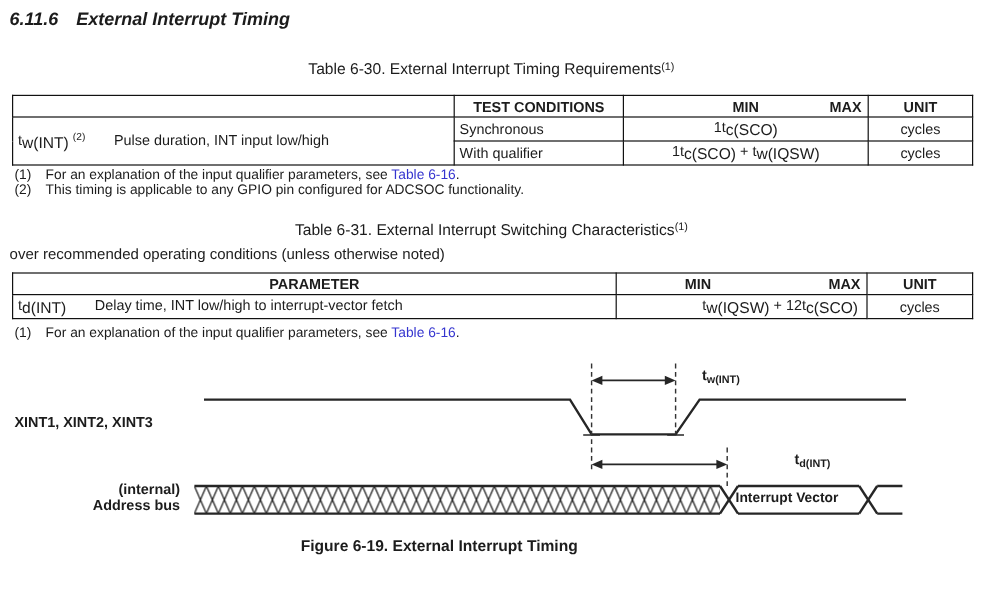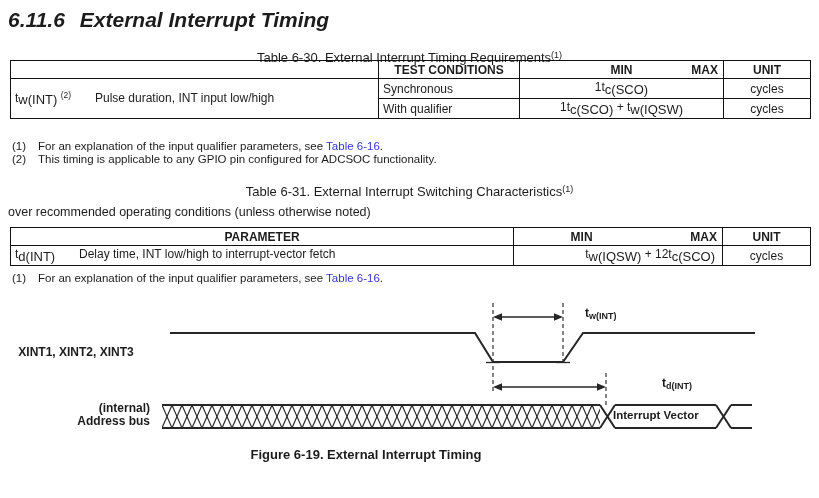--- a/index.html
+++ b/index.html
@@ -2,21 +2,21 @@
 <html><head>
 <meta charset="utf-8">
 <style>
   html,body{margin:0;padding:0;background:#ffffff;}
   .page{
     position:relative;width:819px;height:498px;background:#ffffff;overflow:hidden;
     font-family:"Liberation Sans","DejaVu Sans",sans-serif;color:#1c1c1c;
   }
   .abs{position:absolute;}
   
-  .sec-heading{left:8px;top:8px;font-size:21px;font-weight:bold;font-style:italic;white-space:nowrap;}
+  .sec-heading{left:8px;top:8px;font-size:15px;font-weight:bold;font-style:italic;white-space:nowrap;}
   .sec-heading .sec-num{margin-right:15px;}
   
   .tbl-title{left:0;width:819px;text-align:center;font-size:13px;font-weight:normal;}
   .tbl-title sup{font-size:9px;vertical-align:4px;}
   .cond-note{left:8px;top:205px;font-size:12.5px;}
   
   table.dstable{border-collapse:collapse;table-layout:fixed;font-size:12px;color:#1c1c1c;}
   table.dstable td{border:1px solid #111;padding:0 4px;height:19px;vertical-align:middle;overflow:hidden;white-space:nowrap;}
   table.dstable tr.hrow td{font-weight:bold;text-align:center;height:17px;}
   td.minmax{position:relative;}
@@ -34,42 +34,42 @@
   sub{font-size:13px;vertical-align:-2.5px;}
   sup{font-size:8.5px;vertical-align:3.5px;}
   
   .fnblock{font-size:11.5px;line-height:13px;}
   .fn-row{display:flex;}
   .fn-marker{width:26px;flex:0 0 26px;}
   a.doclink{color:#3535cf;text-decoration:none;cursor:pointer;}
   
   .diag-label{font-size:12px;font-weight:bold;white-space:nowrap;}
   .diag-label sub{font-size:9px;vertical-align:-2px;font-weight:bold;}
-  .sig-label{left:0;width:152px;top:345px;text-align:center;}
+  .sig-label{left:12px;width:152px;top:345px;text-align:left;}
   .bus-label{left:0;width:150px;top:402px;text-align:right;line-height:12.5px;}
   .tw-label{left:585px;top:306px;}
   .td-label{left:662px;top:376px;}
   .vector-label{left:613px;width:105px;top:409px;text-align:left;font-size:11.5px;}
   .fig-caption{left:0;width:732px;top:447px;text-align:center;font-size:13px;font-weight:bold;}
   .diagram-svg{left:0;top:295px;}
 </style>
 </head>
 <body>
 
 <div class="page">
 
   <div class="abs sec-heading">
     <span class="sec-num">6.11.6</span><span>External Interrupt Timing</span>
   </div>
 
   <div class="abs tbl-title" style="top:50px;">
     <span>Table 6-30. External Interrupt Timing Requirements</span><sup>(1)</sup>
   </div>
 
-  <table class="abs dstable t30" style="left:10px;top:60px;width:800px;">
+  <table class="abs dstable t30" style="left:10px;top:79px;width:800px;">
     <colgroup>
         <col style="width:368px">
         <col style="width:141px">
         <col style="width:204px">
         <col style="width:87px">
       </colgroup>
     <tbody>
         <tr class="hrow">
       <td></td>
       <td>TEST CONDITIONS</td>

